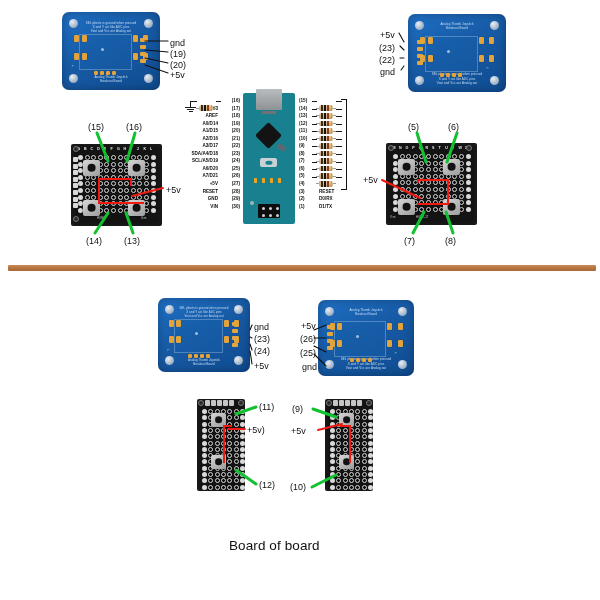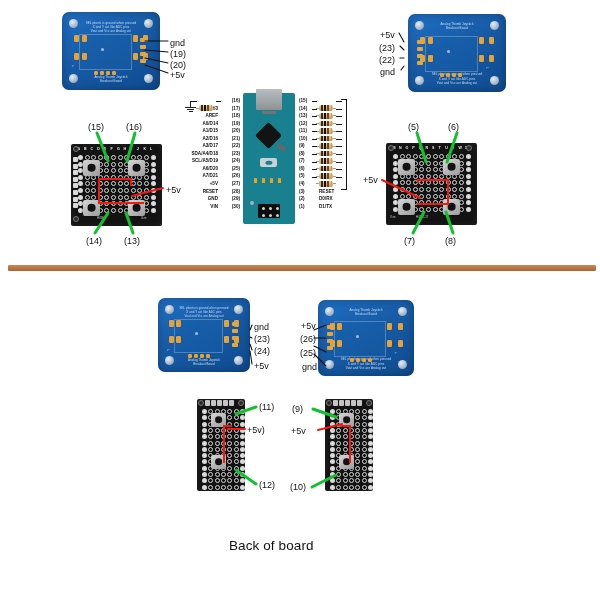--- a/index.html
+++ b/index.html
@@ -951,21 +951,21 @@
       <div class="btn" style="left: 14px; top: 56px; width: 15px; height: 14px;"></div>
       <div class="mount" style="left: 1px; top: 1px;"></div>
       <div class="mount" style="left: 41px; top: 1px;"></div>
       <div class="redseg" style="left: 24px; top: 26px; width: 2px; height: 38px;"></div>
       <div class="redseg" style="left: 15px; top: 26px; width: 11px; height: 2px;"></div>
     </div>
   <div class="lbl" style="left:292px;top:404px;">(9)</div>
   <div class="lbl" style="left:291px;top:426px;">+5v</div>
   <div class="lbl" style="left:290px;top:482px;">(10)</div>
 
-  <div class="caption" style="left:229px;top:538px;">Back of board</div>
+  <div class="caption" style="left:229px;top:538px;">Board of board</div>
 
   <svg id="leaders" width="600" height="600" style="position:absolute;left:0;top:0;pointer-events:none;">
       <line x1="145" y1="41" x2="168" y2="41" stroke="#111" stroke-width="1.1" stroke-linecap="round"></line>
       <line x1="145" y1="50" x2="168" y2="52" stroke="#111" stroke-width="1.1" stroke-linecap="round"></line>
       <line x1="145" y1="58" x2="168" y2="63" stroke="#111" stroke-width="1.1" stroke-linecap="round"></line>
       <line x1="145" y1="65" x2="168" y2="73" stroke="#111" stroke-width="1.1" stroke-linecap="round"></line>
       <line x1="404" y1="42" x2="399" y2="33" stroke="#111" stroke-width="1.1" stroke-linecap="round"></line>
       <line x1="404" y1="50" x2="400" y2="46" stroke="#111" stroke-width="1.1" stroke-linecap="round"></line>
       <line x1="404" y1="58" x2="400" y2="58" stroke="#111" stroke-width="1.1" stroke-linecap="round"></line>
       <line x1="404" y1="66" x2="401" y2="70" stroke="#111" stroke-width="1.1" stroke-linecap="round"></line>

